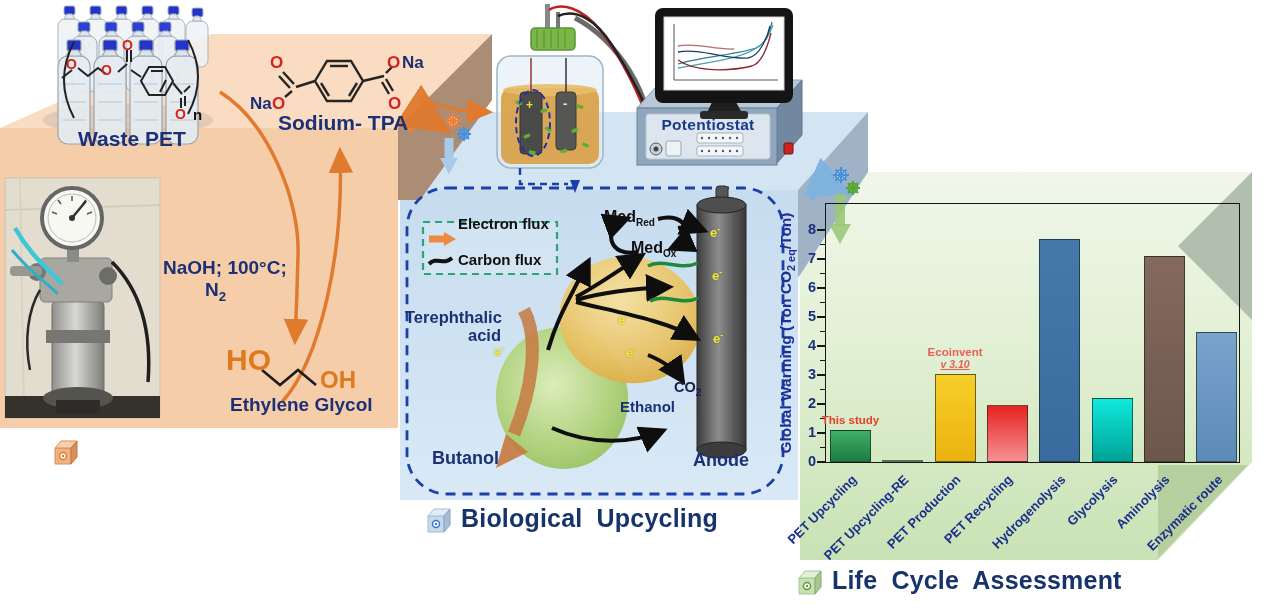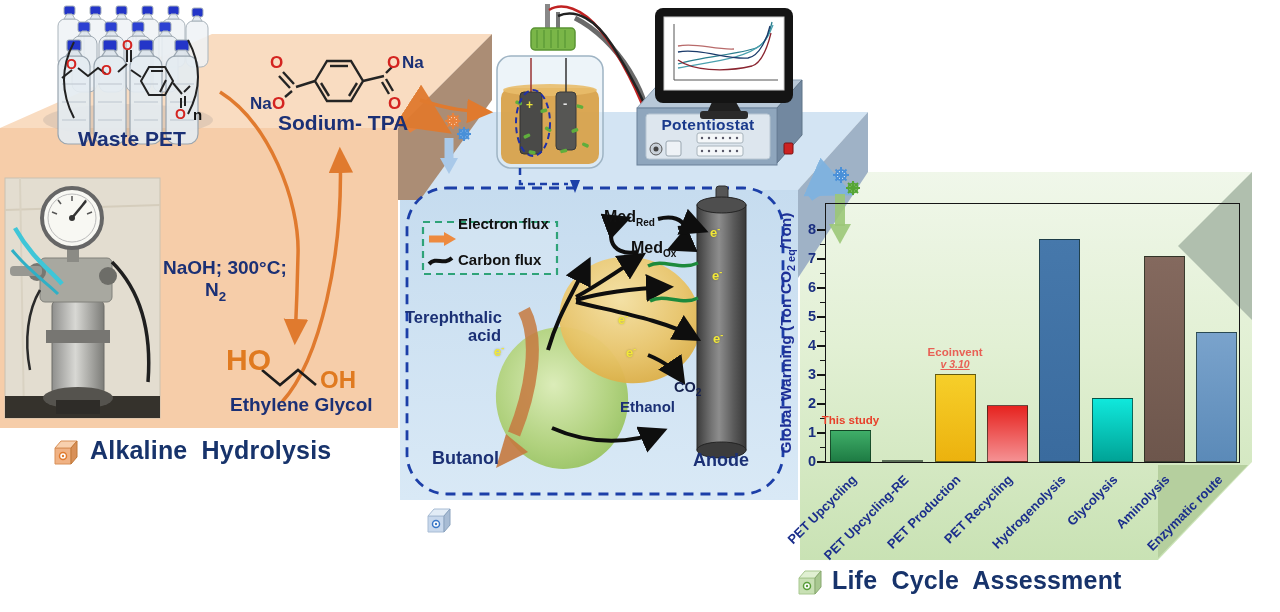--- a/index.html
+++ b/index.html
@@ -492,43 +492,43 @@
 <div class="lbl" style="left:193px;top:106px;font-size:15px;color:#111;font-weight:bold">n</div>
 
 <div class="lbl" style="left:270px;top:53px;font-size:17px;color:#d42420;font-weight:bold">O</div>
 <div class="lbl" style="left:387px;top:53px;font-size:17px;color:#d42420;font-weight:bold">O</div>
 <div class="lbl navy" style="left:402px;top:53px;font-size:17px">Na</div>
 <div class="lbl navy" style="left:250px;top:94px;font-size:17px">Na</div>
 <div class="lbl" style="left:272px;top:94px;font-size:17px;color:#d42420;font-weight:bold">O</div>
 <div class="lbl" style="left:388px;top:94px;font-size:17px;color:#d42420;font-weight:bold">O</div>
 <div class="lbl navy" style="left:278px;top:111px;font-size:21px">Sodium- TPA</div>
 
-<div class="lbl navy" style="left:163px;top:257px;font-size:19px">NaOH; 300°C;</div>
+<div class="lbl navy" style="left:163px;top:257px;font-size:19px">NaOH; 100°C;</div>
 <div class="lbl navy" style="left:205px;top:279px;font-size:19px"><span>N</span><sub>2</sub></div>
 
 <div class="lbl orangetxt" style="left:226px;top:343px;font-size:30px">HO</div>
 <div class="lbl orangetxt" style="left:320px;top:366px;font-size:24px">OH</div>
 <div class="lbl navy" style="left:230px;top:394px;font-size:19px">Ethylene Glycol</div>
 
 <svg class="abs" style="left:50px;top:437px" width="32" height="30">
   <polygon points="5,11 21,11 21,27 5,27" fill="#f0b284" stroke="#d89058"></polygon>
   <polygon points="5,11 11,4 27,4 21,11" fill="#f8d0ae" stroke="#d89058"></polygon>
   <polygon points="21,11 27,4 27,20 21,27" fill="#d89058" stroke="#c07838"></polygon>
   <circle cx="13" cy="19" r="3.5" fill="#fff" stroke="#e07a2e" stroke-width="1.5"></circle>
   <circle cx="13" cy="19" r="1.2" fill="#e07a2e"></circle>
 </svg>
-<div class="heading" style="left:90px;top:436px">Alkaline Hydrolysis</div>
 
 <svg class="abs" style="left:423px;top:505px" width="32" height="30">
   <polygon points="5,11 21,11 21,27 5,27" fill="#c8d8ec" stroke="#a8bcd4"></polygon>
   <polygon points="5,11 11,4 27,4 21,11" fill="#e2ecf6" stroke="#a8bcd4"></polygon>
   <polygon points="21,11 27,4 27,20 21,27" fill="#a8bcd4" stroke="#8aa2be"></polygon>
   <circle cx="13" cy="19" r="3.5" fill="#fff" stroke="#3a78c8" stroke-width="1.5"></circle>
   <circle cx="13" cy="19" r="1.2" fill="#3a78c8"></circle>
 </svg>
+<div class="heading" style="left:461px;top:504px">Biological Upcycling</div>
 
 <svg class="abs" style="left:794px;top:567px" width="32" height="30">
   <polygon points="5,11 21,11 21,27 5,27" fill="#c8e0b4" stroke="#a8c890"></polygon>
   <polygon points="5,11 11,4 27,4 21,11" fill="#e0f0d2" stroke="#a8c890"></polygon>
   <polygon points="21,11 27,4 27,20 21,27" fill="#a8c890" stroke="#88a870"></polygon>
   <circle cx="13" cy="19" r="3.5" fill="#fff" stroke="#5a9e3a" stroke-width="1.5"></circle>
   <circle cx="13" cy="19" r="1.2" fill="#5a9e3a"></circle>
 </svg>
 <div class="heading" style="left:832px;top:566px">Life Cycle Assessment</div>
 

